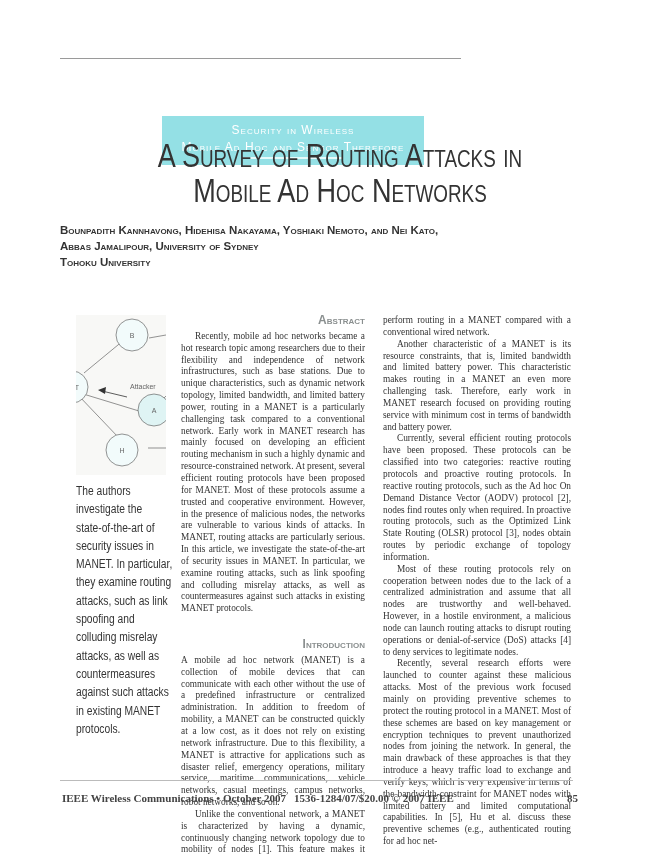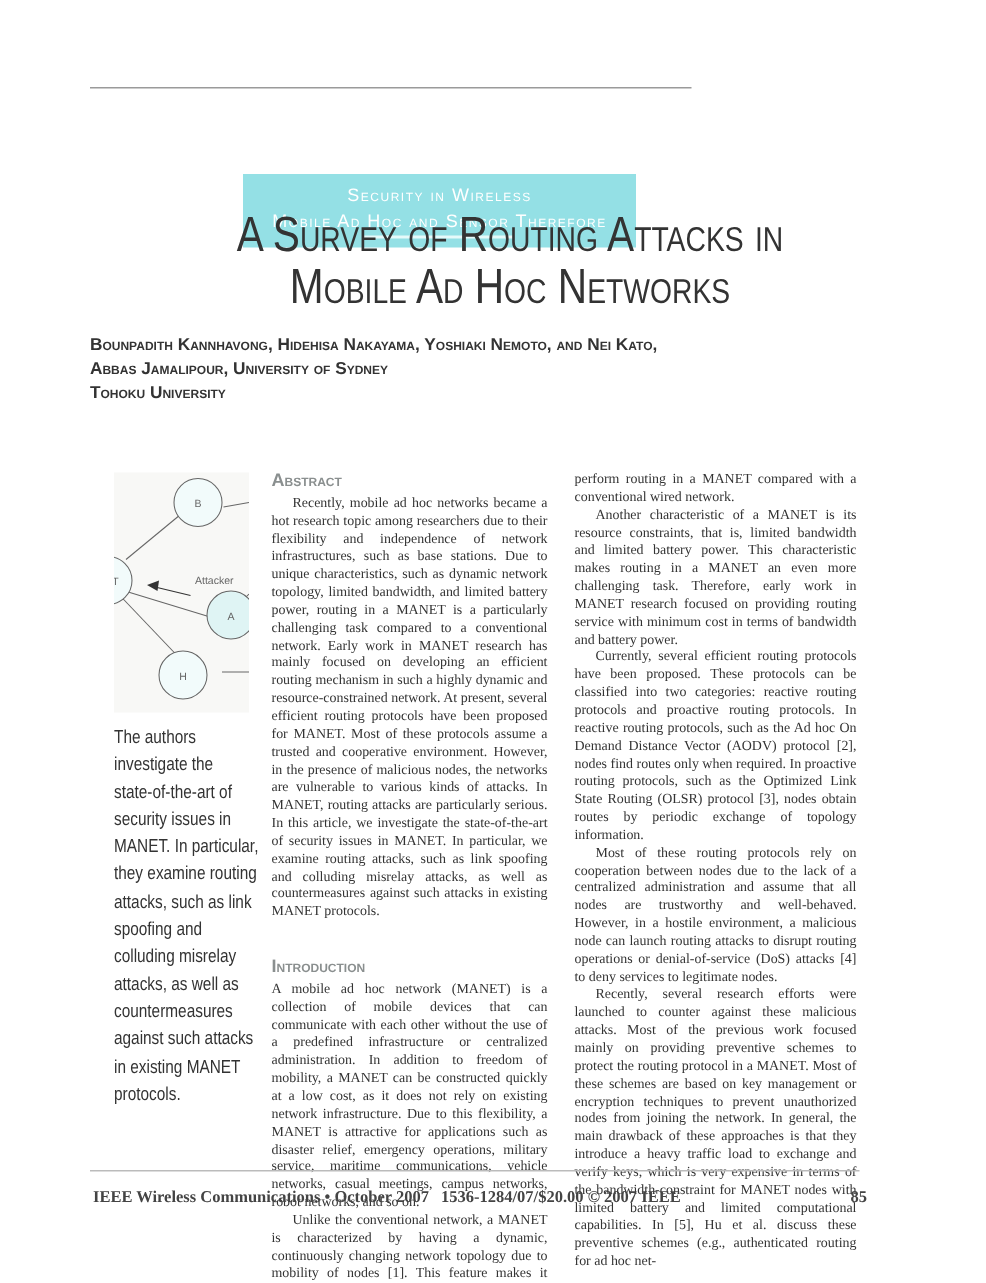--- a/index.html
+++ b/index.html
@@ -10,21 +10,21 @@
     .banner .uline { position:absolute; left:80px; top:41px; width:100px; height:2px; background:#e6fafa; }
     .title { position:absolute; left:60px; top:138px; width:560px; text-align:center; font-family:"Liberation Sans Narrow","Liberation Sans", sans-serif; font-variant:small-caps; font-size:33px; line-height:35px; color:#333; transform:scaleX(0.82); transform-origin:center; }
     .authors { position:absolute; left:60px; top:222px; width:560px; text-align:left; font-family:"Liberation Sans", sans-serif; font-variant:small-caps; font-weight:bold; font-size:11.5px; line-height:16px; color:#333; }
     .figure { position:absolute; left:76px; top:315px; width:90px; height:160px; background:#f8f8f6; overflow:hidden; }
     .pullquote { position:absolute; left:76px; top:482px; width:100px; font-family:"Liberation Sans", sans-serif; font-size:12.5px; line-height:18.3px; color:#333; transform:scaleX(0.82); transform-origin:left; white-space:nowrap; }
     .col { position:absolute; font-size:9.3px; line-height:11.85px; text-align:justify; color:#333; }
     .col1 { left:181px; top:315px; width:184px; }
     .col2 { left:383px; top:315px; width:188px; }
     .col p { margin:0; }
     .col p.indent { text-indent:14px; }
-    .heading { text-align:left; font-family:"Liberation Sans", sans-serif; font-variant:small-caps; font-weight:bold; font-size:12px; color:#8a8f8f; margin:0 0 4px 0; }
+    .heading { text-align:right; font-family:"Liberation Sans", sans-serif; font-variant:small-caps; font-weight:bold; font-size:12px; color:#8a8f8f; margin:0 0 4px 0; }
     .heading.intro { margin-top:24px; }
     .bottom-rule { position:absolute; left:60px; top:780px; width:513px; height:1px; background:#bbb; }
     .footer { position:absolute; top:792px; font-size:11px; color:#444;font-weight:bold; }
     .f-left { left:62px; }
     .f-mid { left:294px; }
     .f-right { left:567px; }
   </style>
 </head>
 <body>
 

